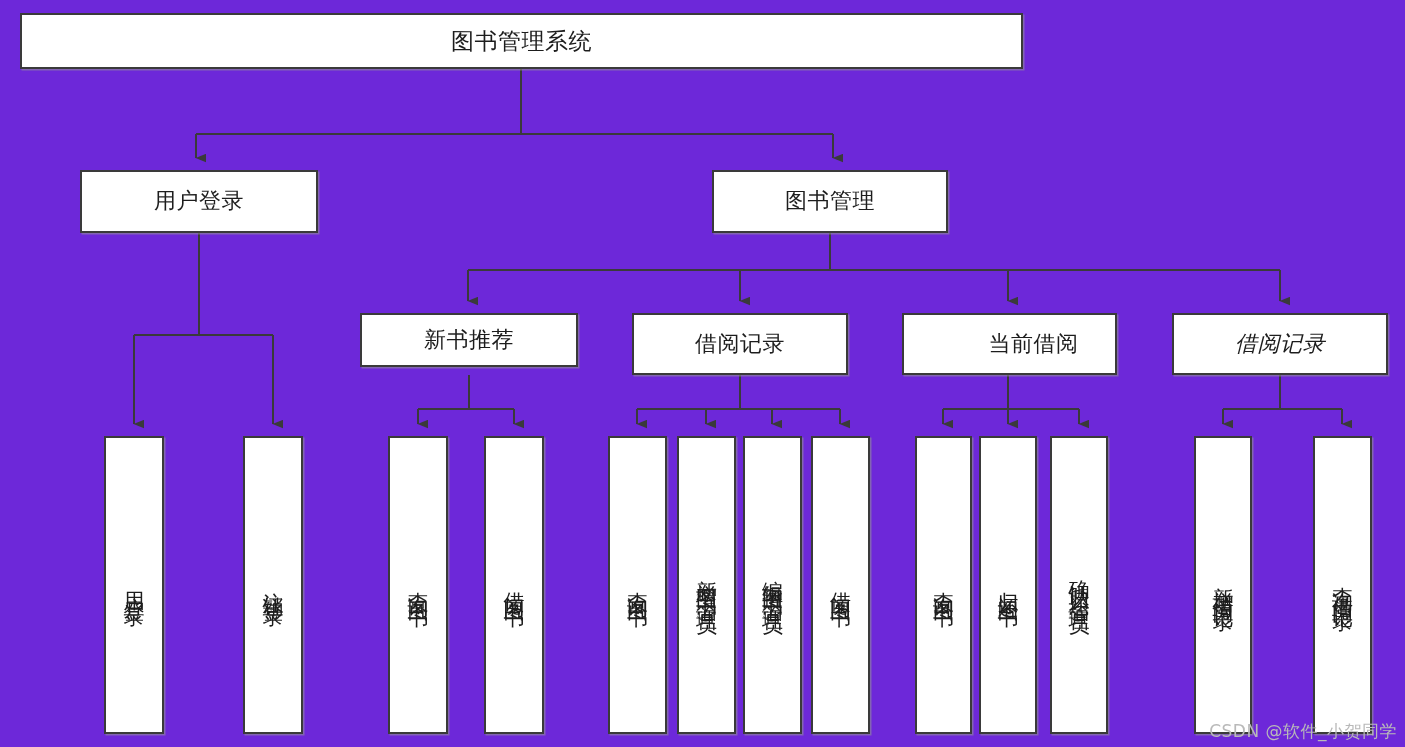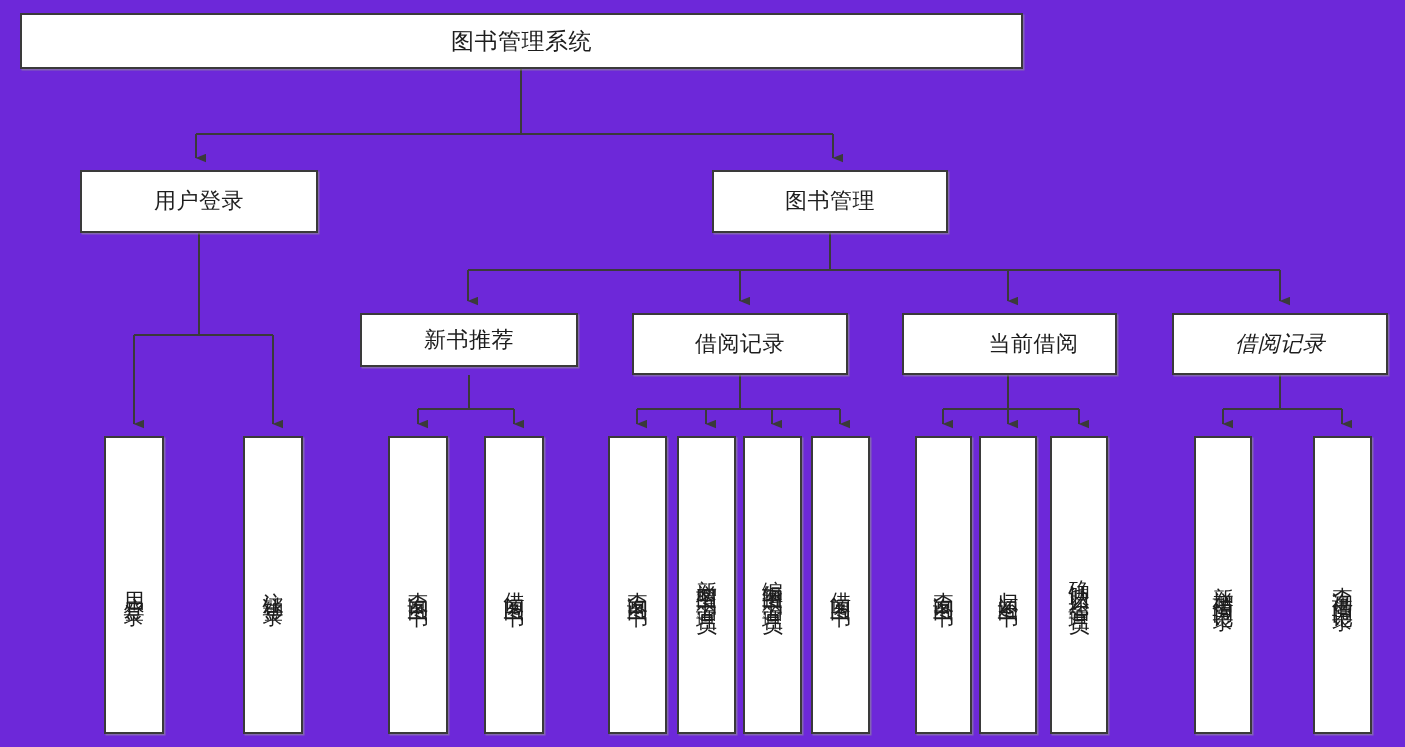--- a/index.html
+++ b/index.html
@@ -203,14 +203,15 @@
   </div>
 
   <div class="node vert" style="left:1194px;top:436px;width:58px;height:298px;">
     <span class="label">新增借阅记录</span>
   </div>
 
   <div class="node vert" style="left:1313px;top:436px;width:59px;height:298px;">
     <span class="label">查询借阅记录</span>
   </div>
 
+  <div id="watermark">CSDN @软件_小贺同学</div>
 
 </div>
 
 </body></html>

